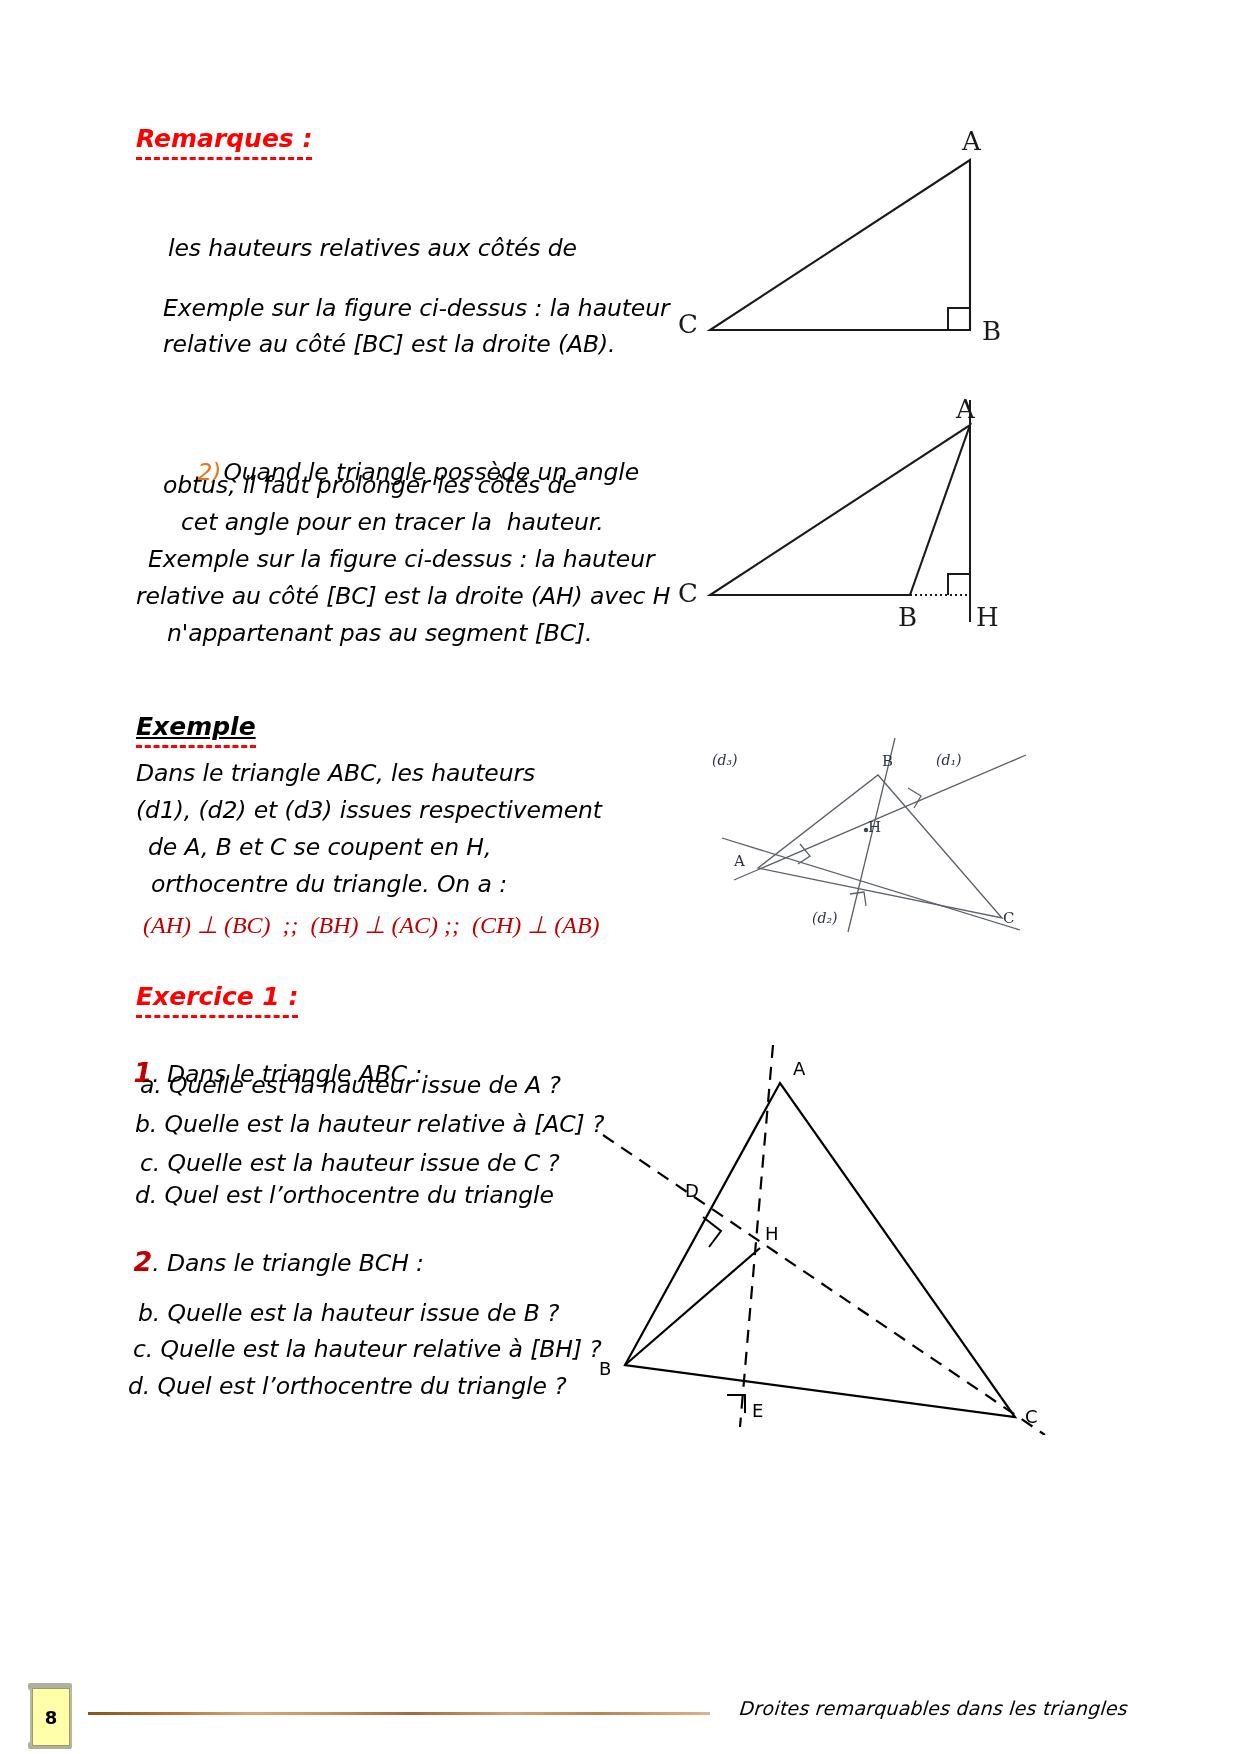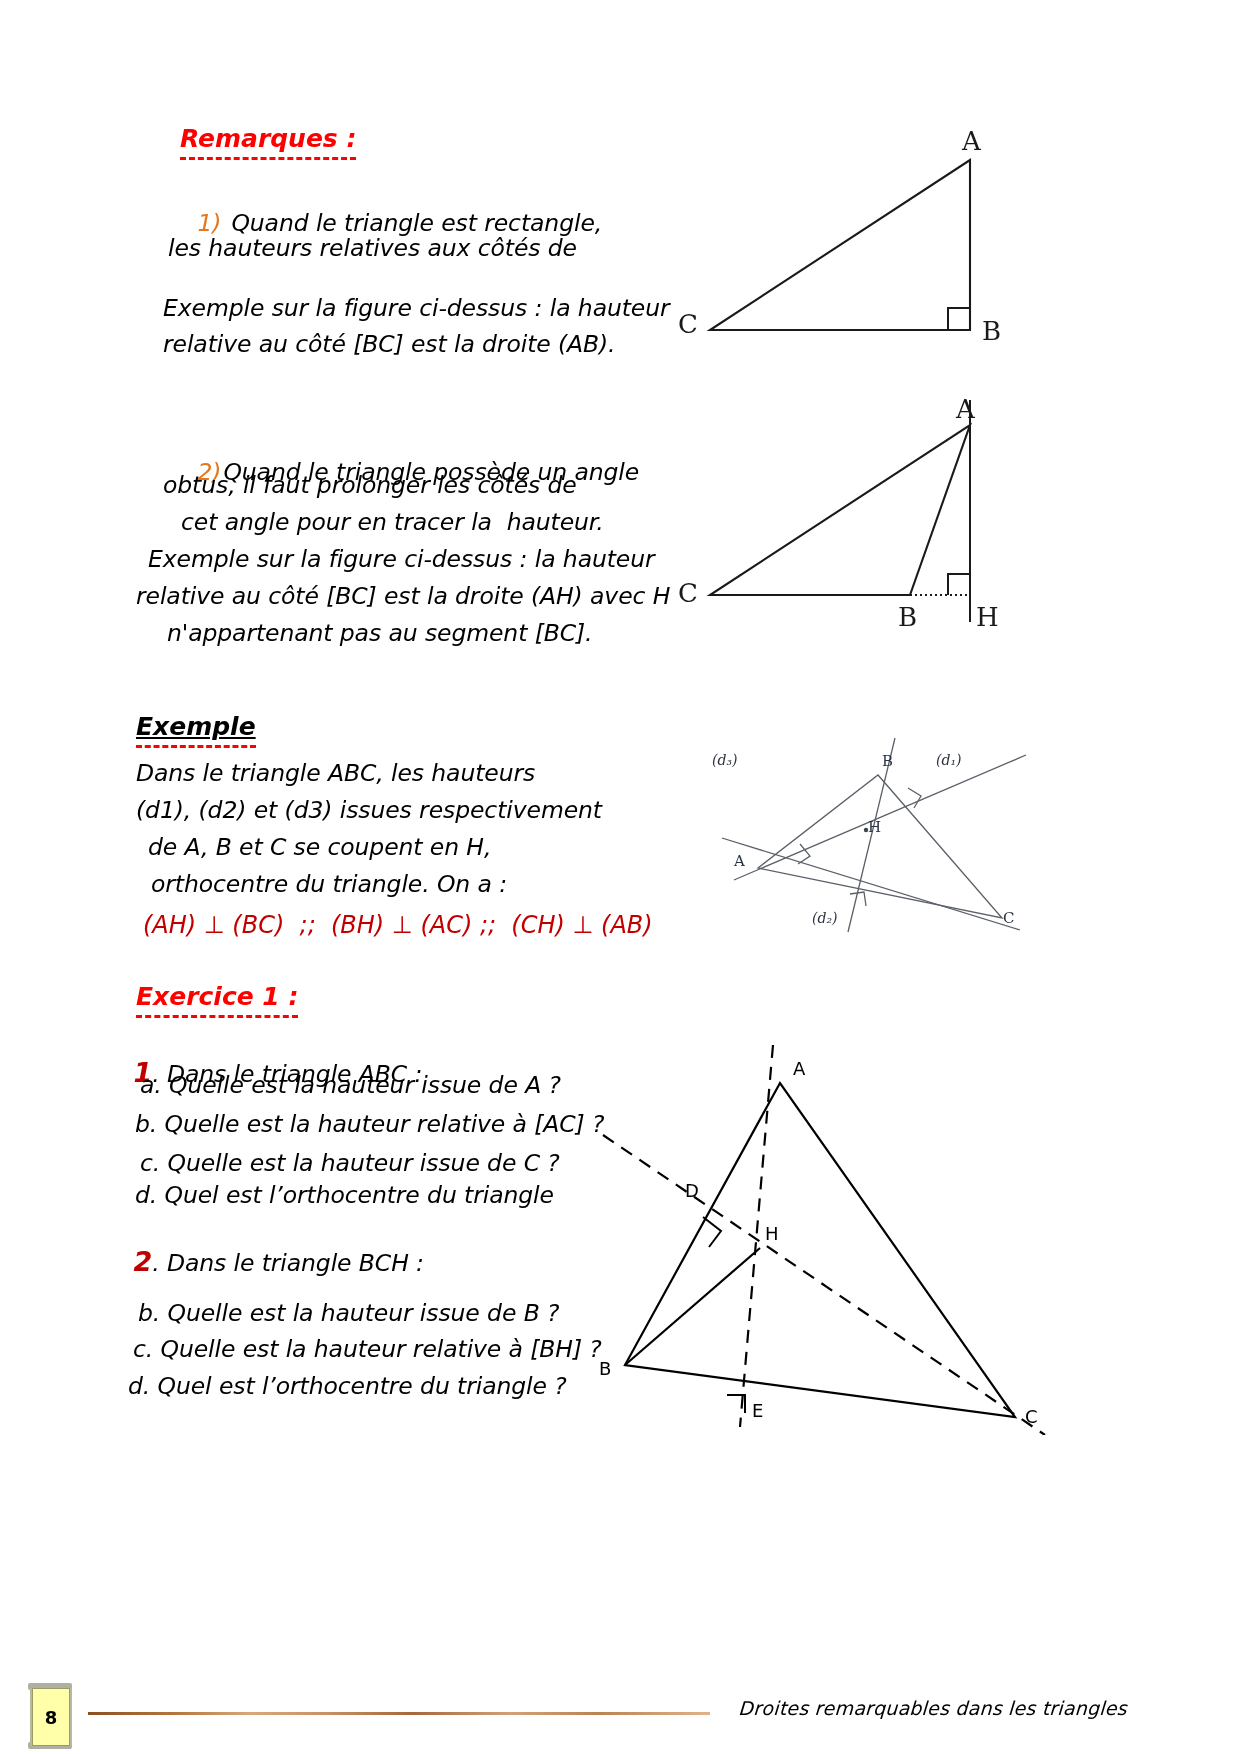--- a/index.html
+++ b/index.html
@@ -125,46 +125,43 @@
     white-space: pre;
     transform: skewX(-6deg);
     letter-spacing: 0.2px;
   }
 </style>
 </head>
 <body>
 
 <div class="page">
 
-  <div class="heading-red" style="left:136px; top:124px;margin-left:44px;">Remarques :</div>
-
-  <div class="txt body-line" style="left:168px; top:188px;">
-    <span class="num-orange">1)</span><span style="margin-left:10px;">Quand le triangle est rectangle,</span>
-  </div>
+  <div class="heading-red" style="left:136px; top:124px;">Remarques :</div>
+
   <div class="txt body-line" style="left:168px; top:237px;">les hauteurs relatives aux côtés de</div>
   <div class="txt body-line" style="left:163px; top:297px;">Exemple sur la figure ci-dessus : la hauteur</div>
   <div class="txt body-line" style="left:163px; top:333px;">relative au côté [BC] est la droite (AB).</div>
 
   <div class="txt body-line" style="left:168px; top:437px;">
     <span class="num-orange">2)</span><span style="margin-left:2px;">Quand le triangle possède un angle</span>
   </div>
   <div class="txt body-line" style="left:163px; top:474px;">obtus, il faut prolonger les côtés de</div>
   <div class="txt body-line" style="left:181px; top:511px;">cet angle pour en tracer la  hauteur.</div>
   <div class="txt body-line" style="left:148px; top:548px;">Exemple sur la figure ci-dessus : la hauteur</div>
   <div class="txt body-line" style="left:136px; top:585px;">relative au côté [BC] est la droite (AH) avec H</div>
   <div class="txt body-line" style="left:155px; top:622px;margin-left:12px;">n'appartenant pas au segment [BC].</div>
 
   <div class="heading-black" style="left:136px; top:712px;">Exemple</div>
 
   <div class="txt body-line" style="left:136px; top:762px;">Dans le triangle ABC, les hauteurs</div>
   <div class="txt body-line" style="left:136px; top:799px;">(d1), (d2) et (d3) issues respectivement</div>
   <div class="txt body-line" style="left:148px; top:836px;">de A, B et C se coupent en H,</div>
   <div class="txt body-line" style="left:151px; top:873px;">orthocentre du triangle. On a :</div>
 
-  <div class="formula-red" style="left:143px; top:911px;">(AH) ⊥ (BC)  ;;  (BH) ⊥ (AC) ;;  (CH) ⊥ (AB)</div>
+  <div class="formula-red" style="left:143px; top:911px;font-family:Liberation Serif, serif;">(AH) ⊥ (BC)  ;;  (BH) ⊥ (AC) ;;  (CH) ⊥ (AB)</div>
 
   <div class="heading-red" style="left:136px; top:982px; font-size:25px;">Exercice 1 :</div>
 
   <div class="txt body-line" style="left:104px; top:1035px;">
     <span class="num-red">1</span><span>. Dans le triangle ABC :</span>
   </div>
   <div class="txt body-line" style="left:140px; top:1074px;">a. Quelle est la hauteur issue de A ?</div>
   <div class="txt body-line" style="left:135px; top:1113px;">b. Quelle est la hauteur relative à [AC] ?</div>
   <div class="txt body-line" style="left:140px; top:1152px;">c. Quelle est la hauteur issue de C ?</div>
   <div class="txt body-line" style="left:135px; top:1184px;">d. Quel est l’orthocentre du triangle</div>

